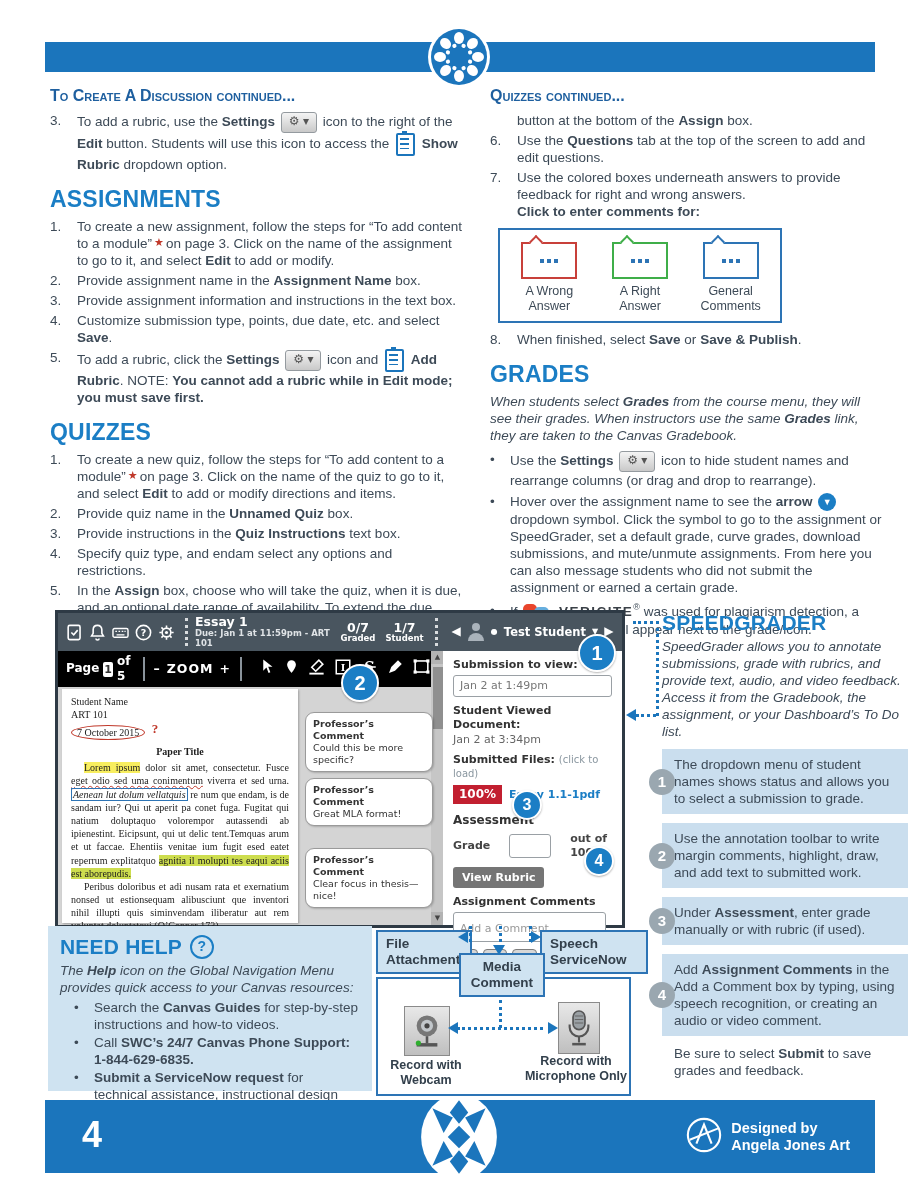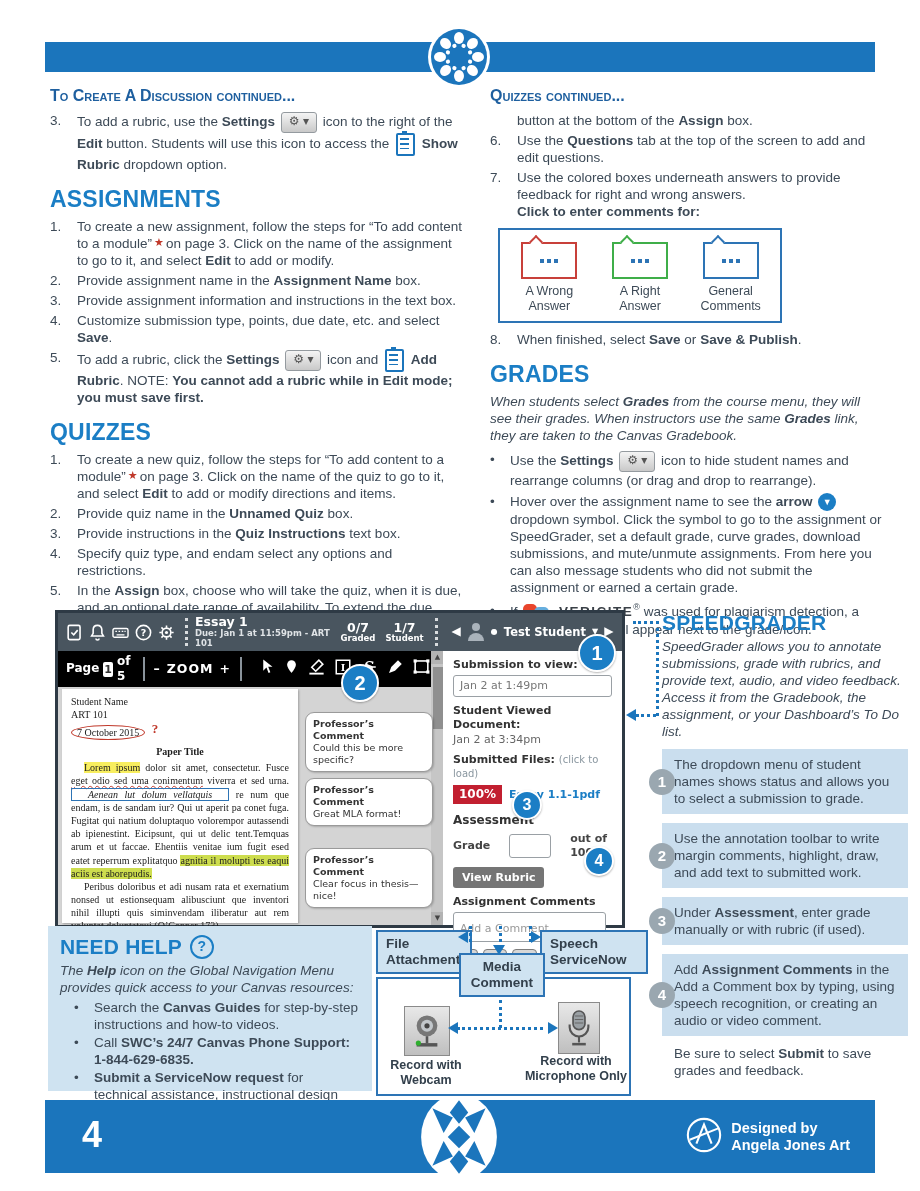--- a/index.html
+++ b/index.html
@@ -31,21 +31,21 @@
   .sec{font-size:23px;font-weight:800;color:#1b7ec5;margin:12px 0 4px 0;letter-spacing:.2px}
   .li{display:flex;margin-bottom:3px}
   .ln{width:27px;flex:none}
   .lt{flex:1}
   .bl{display:flex;margin-bottom:4px}
   .bd{width:20px;flex:none}
   .bd::before{content:"•"}
   .ylw{background:#f8ee5f}
   .grn{background:#cddd4e}
   .rul{text-decoration:underline wavy #c0392b 1px}
-  .bbox{border:1.5px solid #2d74b5;font-style:italic;padding:0 16px}
+  .bbox{border:1.5px solid #2d74b5;font-style:italic;padding:0 1px}
   
   #col-left{left:50px;top:86px;width:412px}
   #col-right{left:490px;top:86px;width:392px}
   
   .ansbox{border:2.5px solid #2d74b5;width:272px;display:flex;justify-content:space-around;
      padding:12px 4px 8px 4px;margin:8px 0 8px 8px;background:#fff}
   .anscol{width:84px;text-align:center}
   .bub{position:relative;width:52px;height:33px;border:2.5px solid;background:#fff;margin:0 auto}
   .bub i{position:absolute;left:50%;top:50%;margin:-2px 0 0 -9px;width:4px;height:4px;background:#2d74b5;
      box-shadow:7px 0 #2d74b5,14px 0 #2d74b5}

